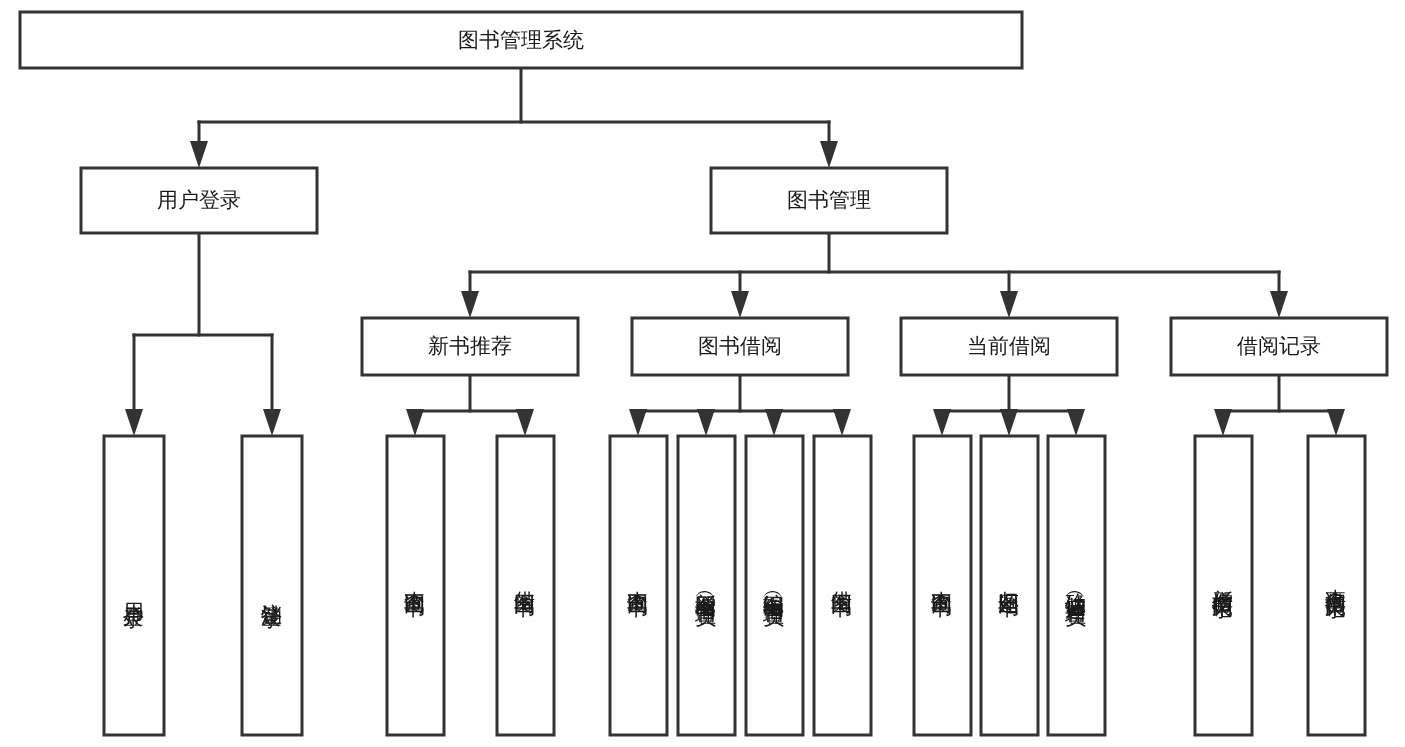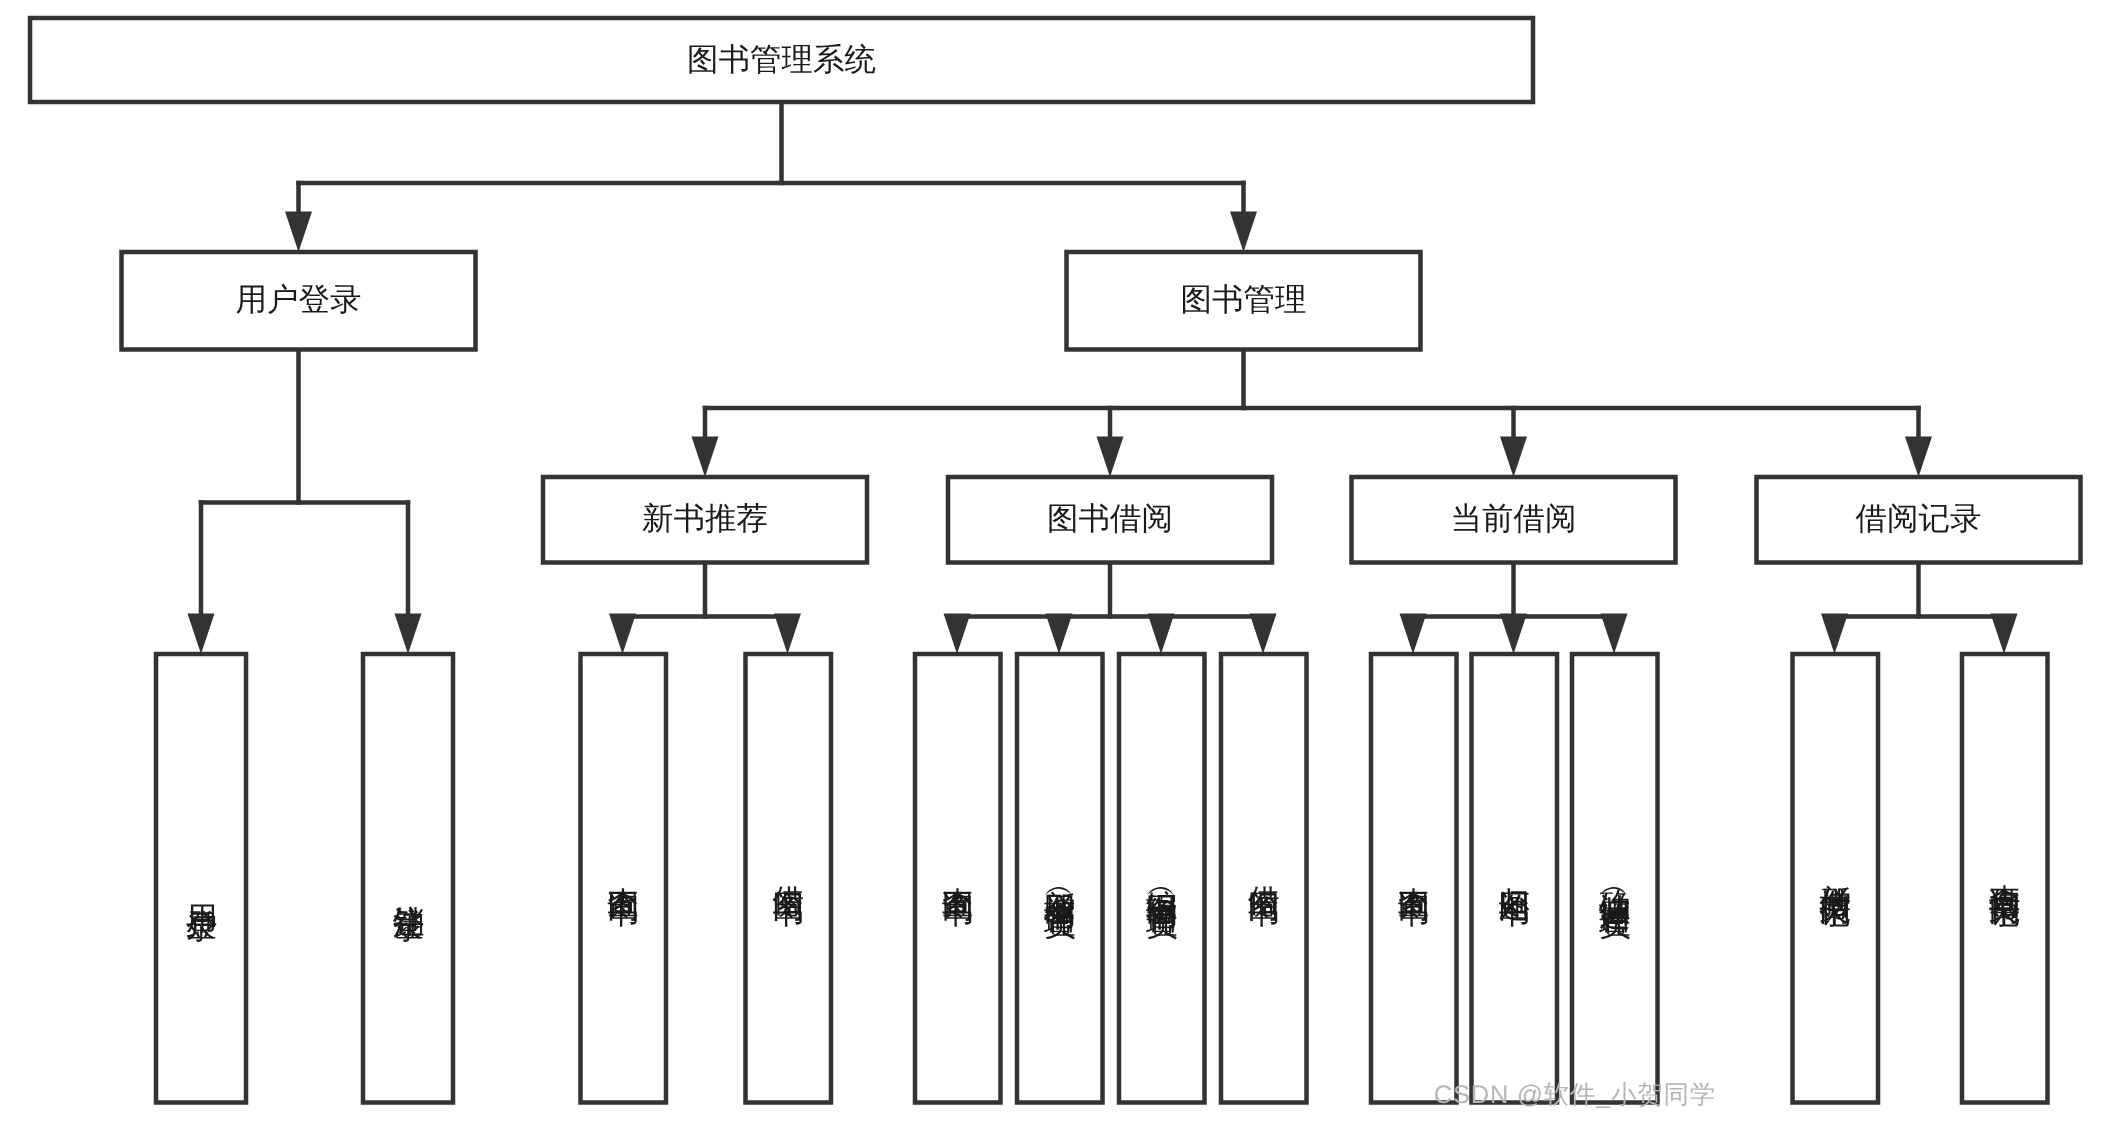--- a/index.html
+++ b/index.html
@@ -226,15 +226,14 @@
       <rect class="node-rect" x="1195" y="436" width="57" height="299"></rect>
       <text class="node-label-v" x="1223" y="578">新增借阅记录</text>
     </g>
     <g>
       <rect class="node-rect" x="1308" y="436" width="57" height="299"></rect>
       <text class="node-label-v" x="1336" y="578">查询借阅记录</text>
     </g>
 
   </svg>
 
-  <div class="watermark">CSDN @软件_小贺同学</div>
 
 </div>
 
 </body></html>

